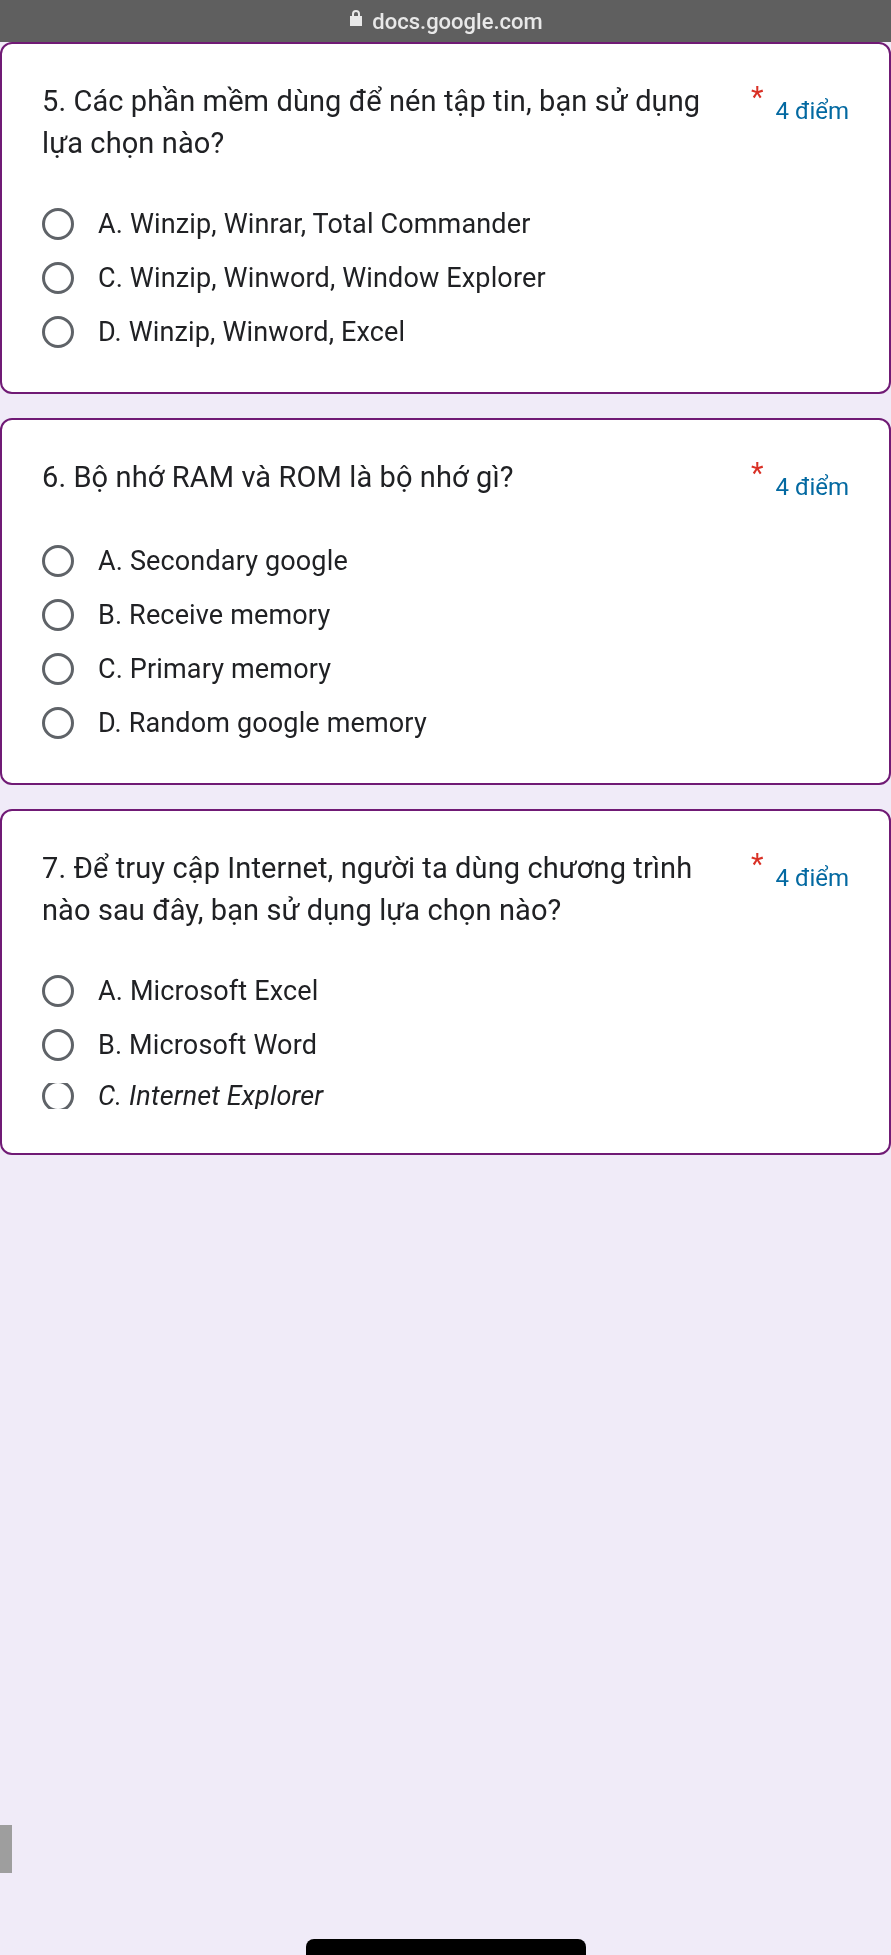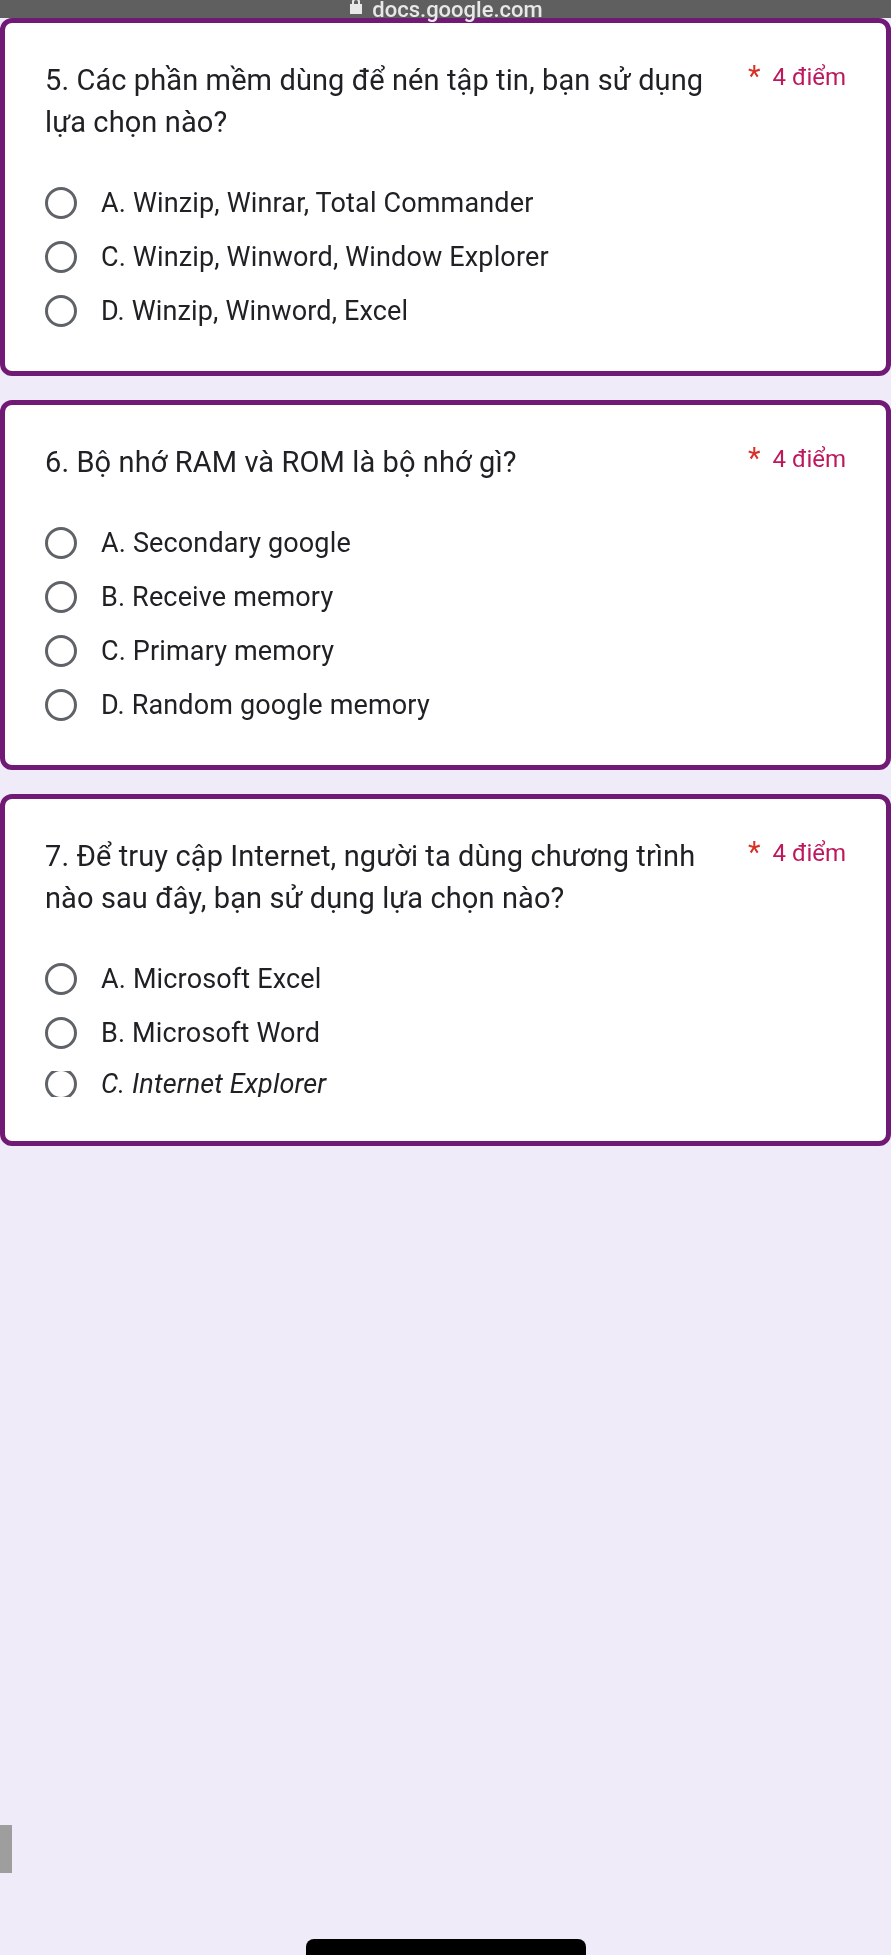--- a/index.html
+++ b/index.html
@@ -4,62 +4,62 @@
   <style>
     * { margin: 0; padding: 0; box-sizing: border-box; }
     body {
       font-family: 'Google Sans', Roboto, Arial, sans-serif;
       background: #f0ebf8;
       width: 891px;
       margin: 0 auto;
     }
     .top-bar {
       background: #5f5f5f;
-      height: 18px;
+      height: 42px;
       display: flex;
       align-items: center;
       justify-content: center;
       color: #e8e8e8;
       font-size: 22px;
       font-weight: 500;
     }
     .top-bar .lock-icon {
       margin-right: 8px;
       font-size: 18px;
     }
     .card {
       background: #fff;
       border-radius: 12px;
       margin: 0 0 24px 0;
       padding: 36px 40px 44px 40px;
-      border: 5px solid #701a75;
+      border: 2px solid #701a75;
     }
     .card:first-of-type { border-top-left-radius: 0; border-top-right-radius: 0; margin-top: 0; }
     .question-header {
       display: flex;
       align-items: flex-start;
       gap: 12px;
       margin-bottom: 44px;
     }
     .question-text {
       flex: 1;
       font-size: 29px;
       line-height: 1.45;
       color: #202124;
       letter-spacing: 0.1px;
     }
     .required {
       color: #d93025;
       font-size: 29px;
     }
     .points {
-      color: #be185d;
+      color: #0369a1;
       font-size: 24px;
       white-space: nowrap;
-      margin-top: 4px;
+      margin-top: 17px;
     }
     .options { display: flex; flex-direction: column; gap: 22px; }
     .option {
       display: flex;
       align-items: center;
       gap: 24px;
       cursor: pointer;
     }
     .radio {
       width: 32px;

